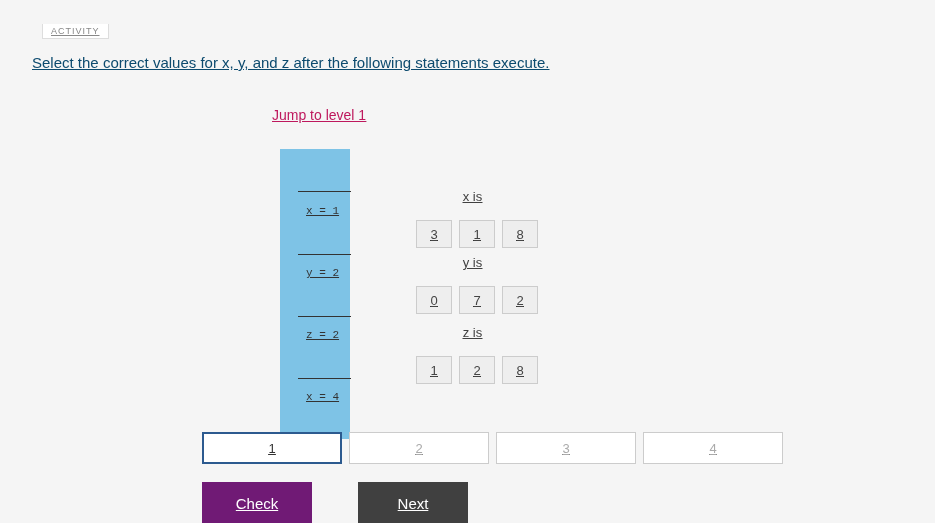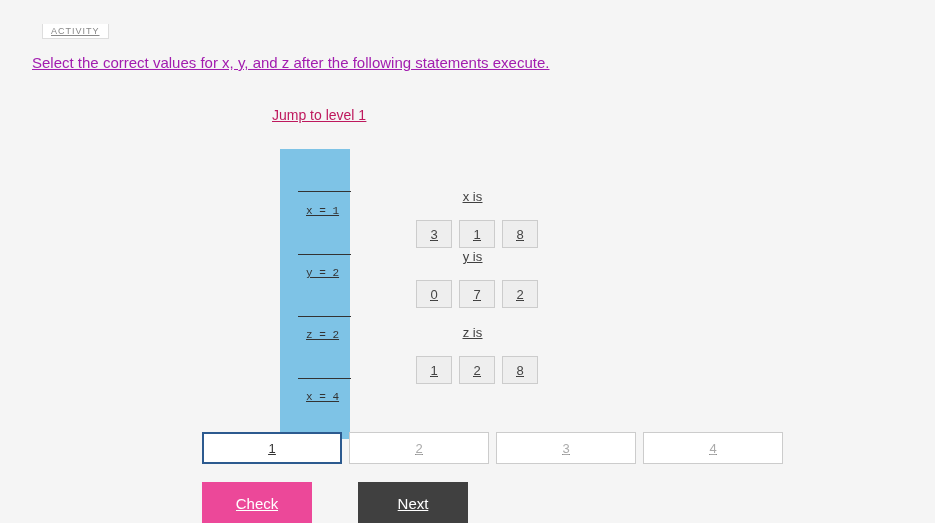--- a/index.html
+++ b/index.html
@@ -26,21 +26,21 @@
       border: 1px solid #ddd;
       border-top: none;
       padding: 2px 8px;
       background: #fff;
     }
     .instruction {
       position: absolute;
       top: 30px;
       left: 8px;
       font-size: 15px;
-      color: #a21caf;
+      color: #0c4a6e;
     }
     .content {
       position: absolute;
       top: 75px;
       left: 240px;
     }
     .jump-link {
       color: #be185d;
       font-size: 14px;
       margin-bottom: 15px;
@@ -66,21 +66,21 @@
       font-size: 11px;
       line-height: 1.4;
       color: #333;
       white-space: pre;
     }
     .choice-group {
       position: absolute;
       left: 120px;
     }
     .choice-group.g1 { top: 32px; }
-    .choice-group.g2 { top: 92px; }
+    .choice-group.g2 { top: 98px; }
     .choice-group.g3 { top: 168px; }
     .choice-label {
       text-align: center;
       font-size: 13px;
       color: #404040;
       margin-bottom: 4px;
     }
     .choice-row {
       display: flex;
     }
@@ -133,21 +133,21 @@
       height: 42px;
       display: flex;
       align-items: center;
       justify-content: center;
       color: #fff;
       font-size: 15px;
       cursor: pointer;
       border: none;
     }
     .btn-check {
-      background: #ec4899;
+      background: #701a75;
     }
     .btn-next {
       background: #404040;
     }
   </style>
 </head>
 <body>
 
 <div class="activity-tab">ACTIVITY</div>
 

